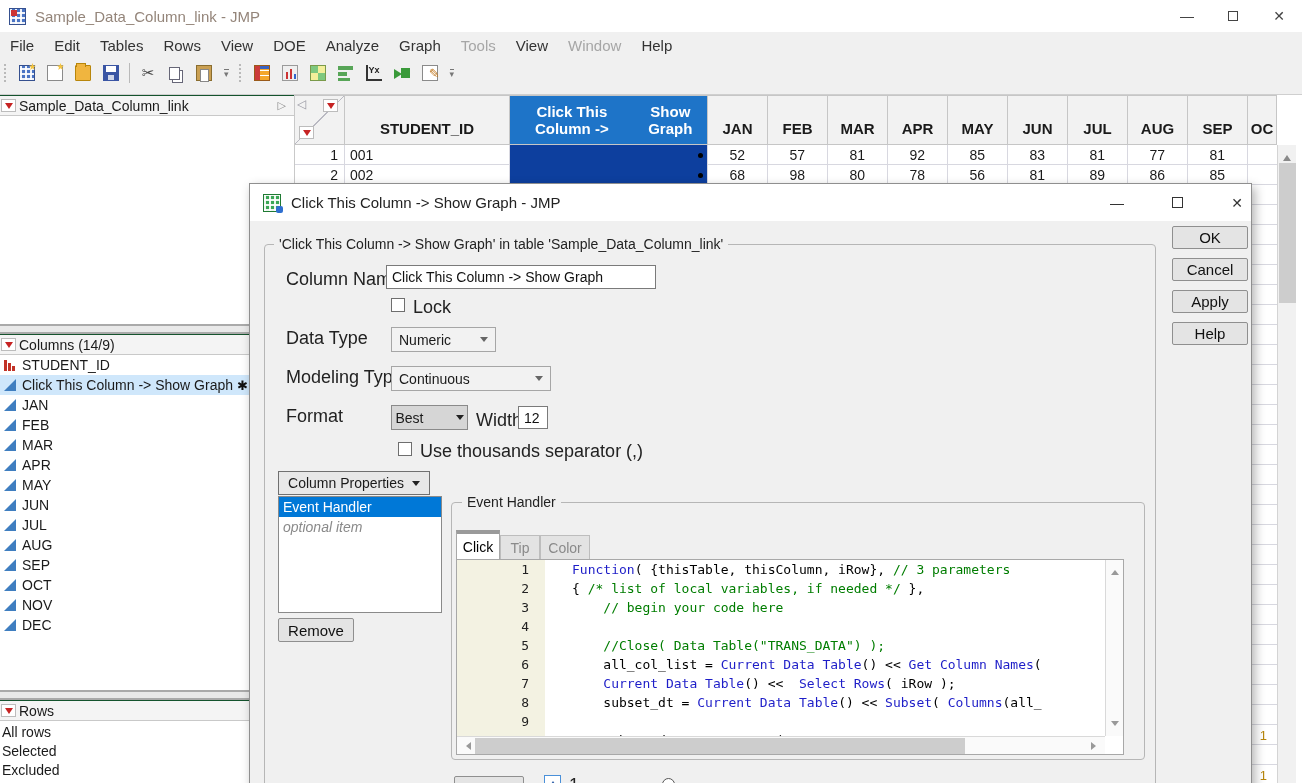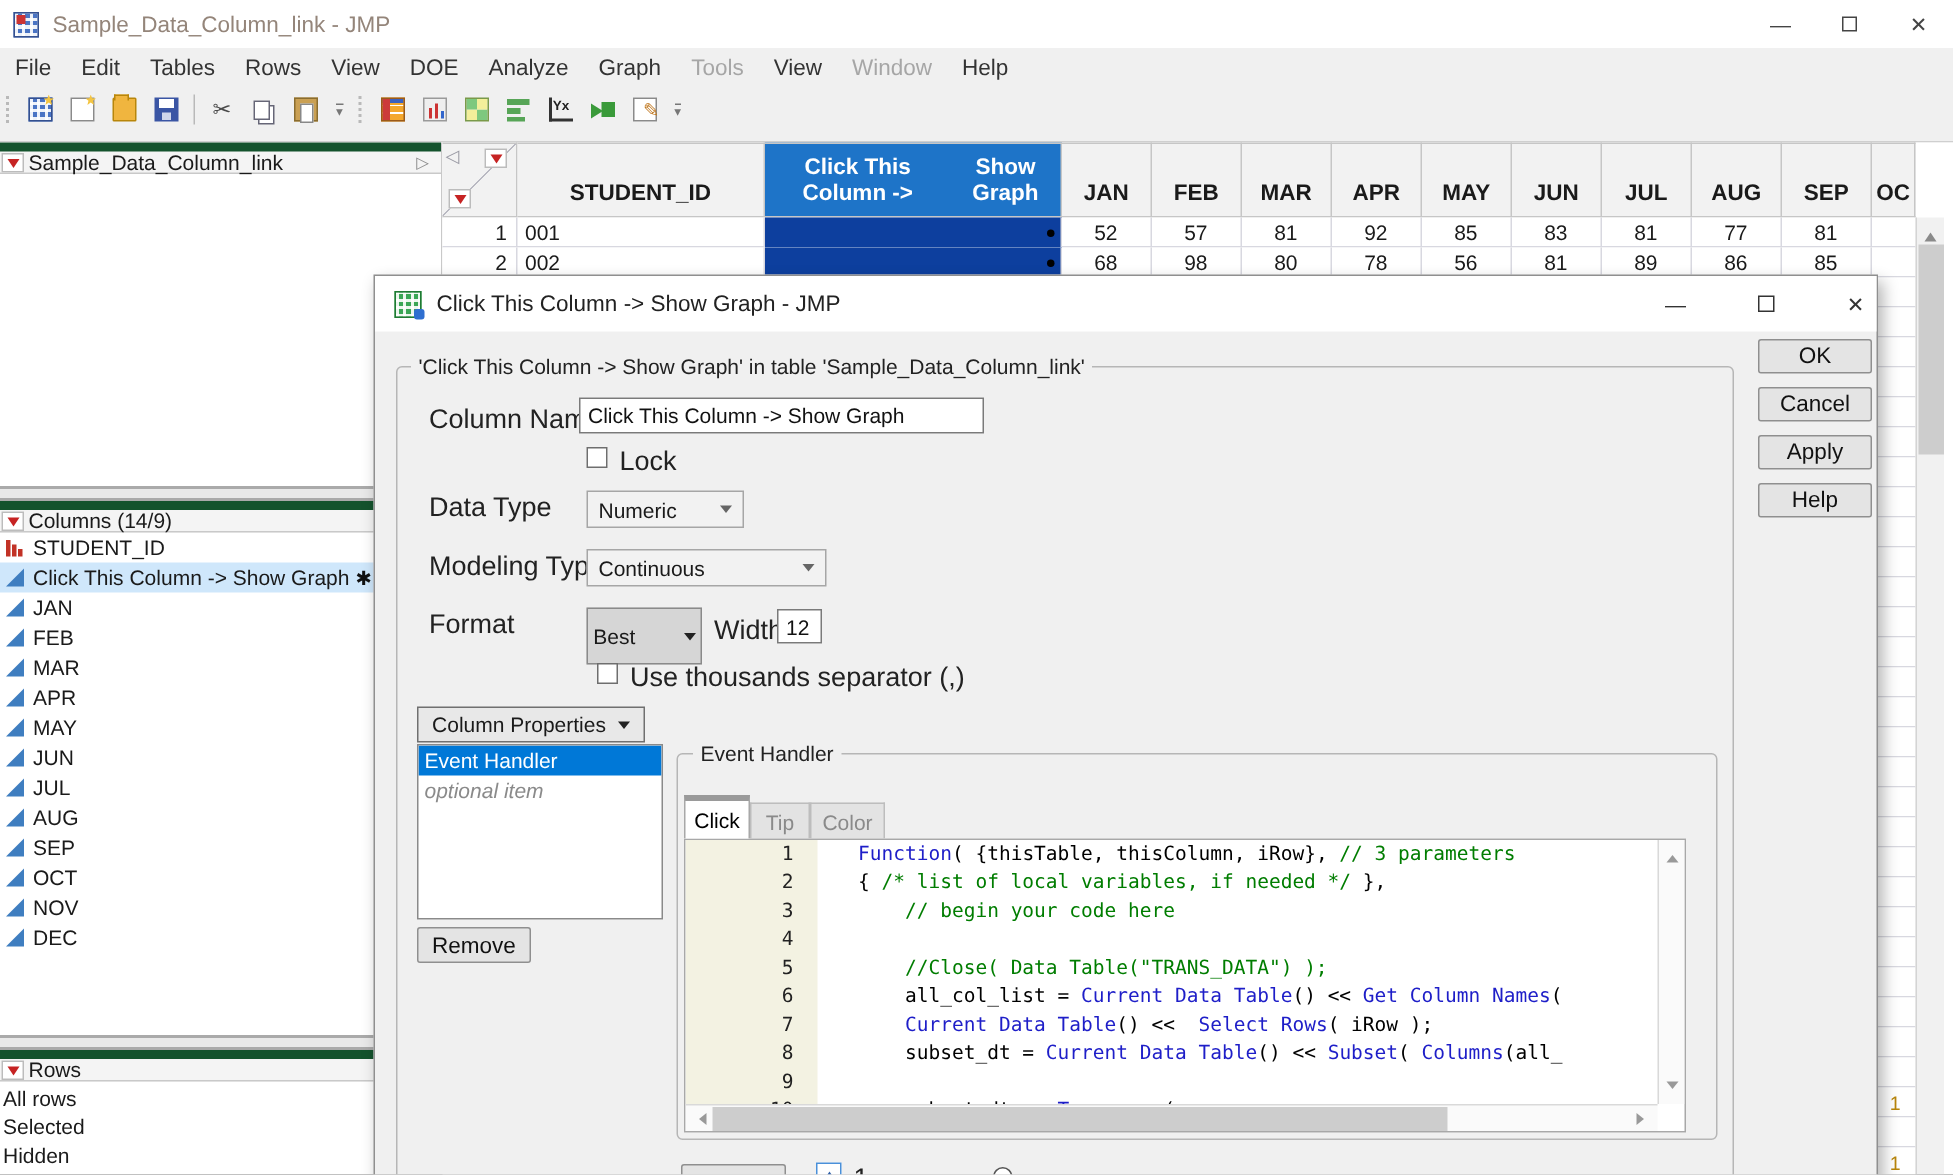--- a/index.html
+++ b/index.html
@@ -44,21 +44,21 @@
   .i-dist{border:1px solid #9a9a9a;background:linear-gradient(#c33,#c33) 3px 6px/2px 7px no-repeat,linear-gradient(#c33,#c33) 7px 3px/2px 10px no-repeat,linear-gradient(#36c,#36c) 11px 8px/2px 5px no-repeat,#efefef;}
   .i-win4{border:1px solid #7a9a4a;background:linear-gradient(#7ec87e,#7ec87e) 0 0/50% 50% no-repeat,linear-gradient(#f3ef9a,#f3ef9a) 100% 0/50% 50% no-repeat,linear-gradient(#f3ef9a,#f3ef9a) 0 100%/50% 50% no-repeat,linear-gradient(#7ec87e,#7ec87e) 100% 100%/50% 50% no-repeat;}
   .i-gbars{background:linear-gradient(#57a557,#57a557) 0 1px/15px 4px no-repeat,linear-gradient(#57a557,#57a557) 0 7px/9px 4px no-repeat,linear-gradient(#57a557,#57a557) 0 13px/12px 4px no-repeat;}
   .i-yx{border-left:2px solid #333;border-bottom:2px solid #333;font-size:9px;font-weight:bold;color:#222;display:flex!important;align-items:flex-start;justify-content:flex-start;padding-left:1px;}
   .i-launch:before{content:"";position:absolute;left:0;top:4px;border-left:8px solid #3a9a3a;border-top:5px solid transparent;border-bottom:5px solid transparent;}
   .i-launch:after{content:"";position:absolute;right:0;top:3px;width:9px;height:10px;background:#3a9a3a;}
   .i-script{border:1px solid #8a8a8a;background:#fff;}
   .i-script:after{content:"\270E";position:absolute;right:-3px;top:0px;color:#c07820;font-size:13px;}
   
   .lp{position:absolute;left:0;top:95px;width:295px;height:688px;background:#fff;border-right:1px solid #c9c9c9;}
-  .phead{height:21px;background:#f4f4f4;border-top:6px solid #14532d;border-bottom:1px solid #c9c9c9;display:flex;align-items:center;font-size:14px;}
+  .phead{height:21px;background:#f4f4f4;border-top:1px solid #14532d;border-bottom:1px solid #c9c9c9;display:flex;align-items:center;font-size:14px;}
   .rtri{width:15px;height:13px;border:1px solid #bcbcbc;background:#fff;margin:0 3px 0 1px;display:flex;align-items:center;justify-content:center;flex:none;}
   .rtri:after{content:"";border:4px solid transparent;border-top:6px solid #c62323;margin-top:5px;}
   .phead .rarr{margin-left:auto;margin-right:8px;color:#8a8a8a;font-size:11px;}
   .tpanel-body{height:208px;background:#fff;}
   .hsplit{height:10px;background:#e9e9e9;border-top:2px solid #aaa;border-bottom:2px solid #aaa;}
   .collist{font-size:14px;}
   .colitem{height:20px;display:flex;align-items:center;padding-left:4px;}
   .colitem.sel{background:#cfe7fb;}
   .cont-ico{width:0;height:0;border-left:12px solid transparent;border-bottom:12px solid #3f7ec0;margin-right:6px;flex:none;}
   .nom-ico{display:inline-flex;align-items:flex-end;gap:1px;width:14px;margin-right:4px;flex:none;}
@@ -289,20 +289,21 @@
         </div>
       </div>
     <div class="hsplit" style="position:absolute;left:0;top:595px;width:100%;"></div>
     <div class="phead" style="position:absolute;left:0;top:605px;width:100%;">
       <span class="rtri"></span>
       <span>Rows</span>
     </div>
     <div style="position:absolute;left:0;top:627px;width:100%;">
         <div class="rowitem">All rows</div>
         <div class="rowitem">Selected</div>
+        <div class="rowitem">Excluded</div>
         <div class="rowitem">Hidden</div>
       </div>
   </div>
 
   <div class="grid">
     <div class="corner">
       <span class="ltri">◁</span>
       <span class="rtri rt1"></span>
       <span class="rtri rt2"></span>
     </div>
@@ -423,21 +424,21 @@
         <span class="chev"></span>
     </span>
 
     <span class="dlabel" style="left:36px;top:183px;">Modeling Type</span>
     <span class="combo" style="left:141px;top:182px;width:160px;height:25px;">
       <span>Continuous</span>
         <span class="chev"></span>
     </span>
 
     <span class="dlabel" style="left:36px;top:222px;">Format</span>
-    <span class="bestbtn" style="left:141px;top:221px;width:77px;height:38px;gap:32px;">
+    <span class="bestbtn" style="left:141px;top:221px;width:77px;height:25px;gap:32px;">
       <span>Best</span>
         <span class="chev"></span>
     </span>
     <span class="dlabel" style="left:226px;top:226px;">Width</span>
     <input class="tinput" style="left: 268px; top: 222px; width: 30px; height: 23px;" value="12">
 
     <span class="chk" style="left:148px;top:258px;"></span>
     <span class="dlabel" style="left:170px;top:257px;">Use thousands separator (,)</span>
 
     <span class="cpbtn" style="left:28px;top:287px;width:152px;height:24px;">

